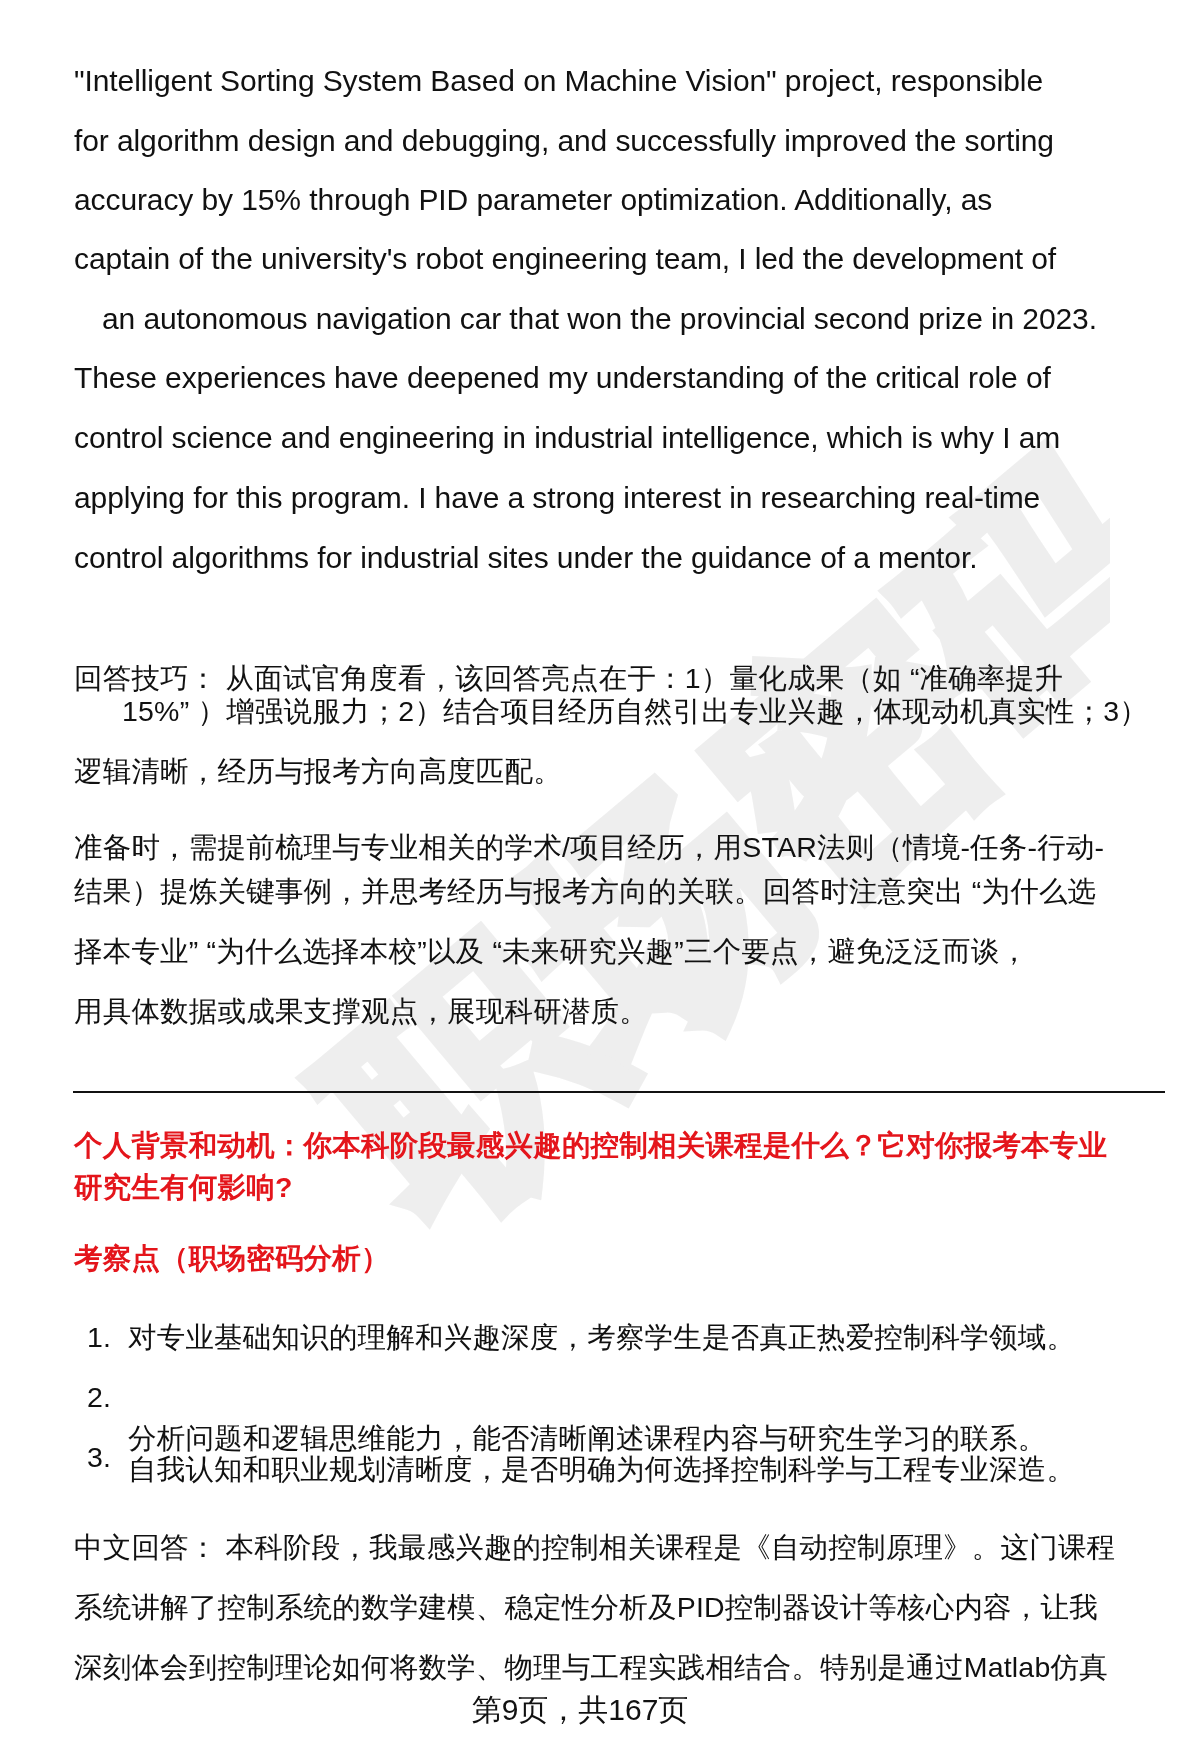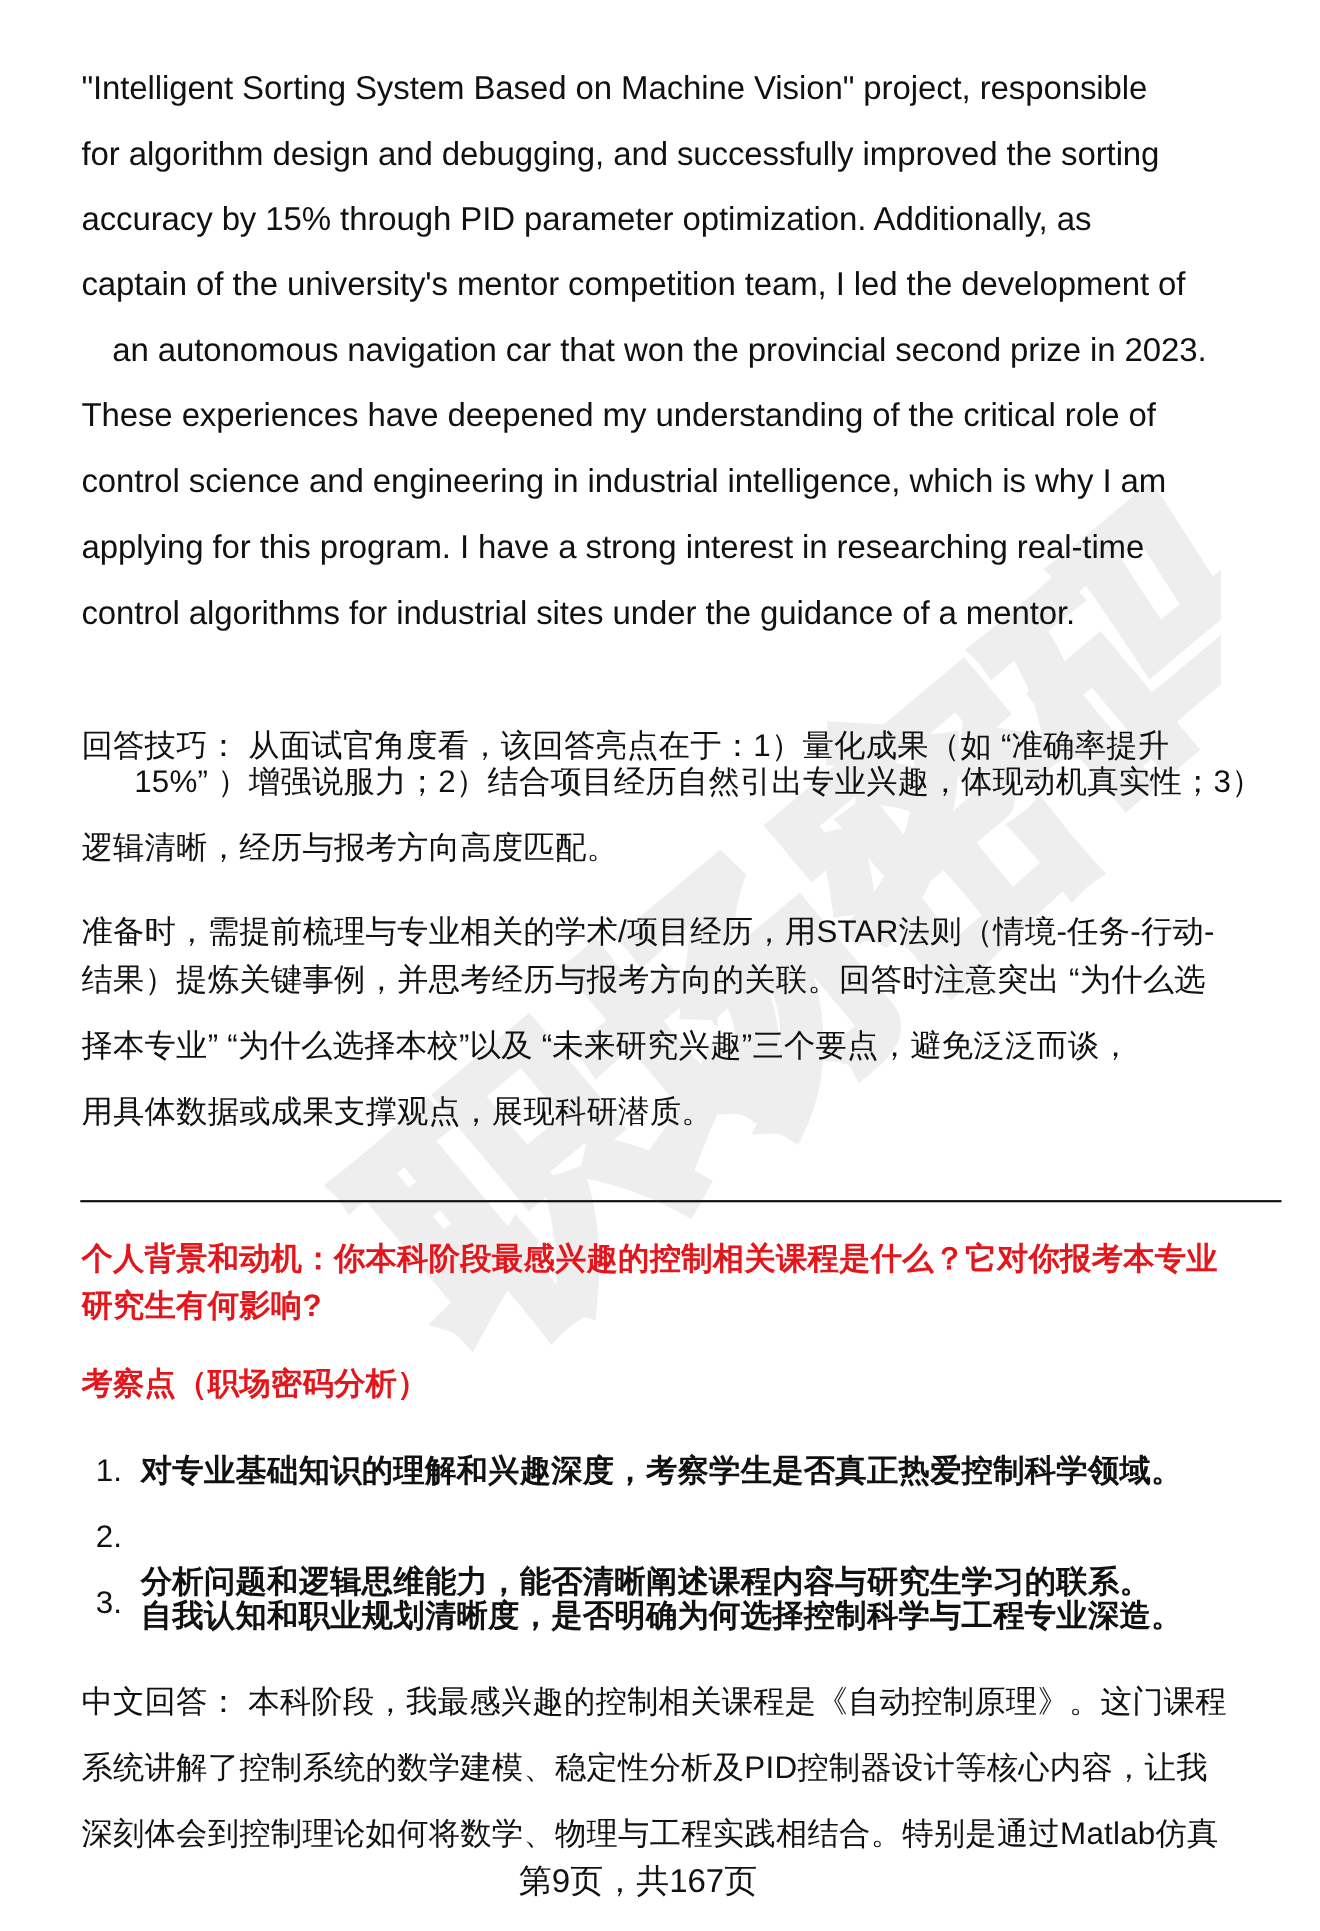--- a/index.html
+++ b/index.html
@@ -7,36 +7,36 @@
   .page { position: absolute; left: 0; top: 0; width: 1200px; height: 1755px; background: #ffffff; }
   .watermark { position: absolute; left: 210px; top: 430px; width: 900px; height: 860px; pointer-events: none; }
   .txt { position: absolute; left: 74px; width: 1090px; font-family: "Liberation Sans", "DejaVu Sans", sans-serif; color: #111111; white-space: nowrap; }
   .en { font-size: 30px; letter-spacing: -0.1px; }
   .zh { font-size: 28.5px; letter-spacing: 0.2px; }
   .line { position: absolute; left: 0; height: 40px; line-height: 40px; }
   .red { color: #e4151b; font-weight: bold; }
   .rule { position: absolute; left: 73px; top: 1091px; width: 1092px; height: 2px; background: #111111; }
   .footer { position: absolute; left: 0; width: 1160px; top: 1690px; text-align: center; font-family: "Liberation Sans", "DejaVu Sans", sans-serif; font-size: 30px; color: #111111; }
   .list-num { position: absolute; left: 13px; }
-  .list-text { position: absolute; left: 54px; font-weight: bold; }
+  .list-text { position: absolute; left: 54px; }
 </style>
 </head>
 <body>
 
 <div class="page">
 
   <svg class="watermark" viewBox="0 0 900 860">
     <text x="40" y="560" transform="rotate(-40 450 430)" font-family="DejaVu Sans, sans-serif" font-size="250" font-weight="bold" fill="none" stroke="#e9e9e9" stroke-width="14" opacity="0.75">职场密码</text>
   </svg>
 
   <div class="txt en" style="top:0;">
     <div class="line" style="top:61px;">"Intelligent Sorting System Based on Machine Vision" project, responsible</div>
     <div class="line" style="top:121px;">for algorithm design and debugging, and successfully improved the sorting</div>
     <div class="line" style="top:180px;">accuracy by 15% through PID parameter optimization. Additionally, as</div>
-    <div class="line" style="top:239px;">captain of the university's mentor competition team, I led the development of</div>
+    <div class="line" style="top:239px;">captain of the university's robot engineering team, I led the development of</div>
     <div class="line" style="top:299px;margin-left:28px;">an autonomous navigation car that won the provincial second prize in 2023.</div>
     <div class="line" style="top:358px;text-align:right;">These experiences have deepened my understanding of the critical role of</div>
     <div class="line" style="top:418px;">control science and engineering in industrial intelligence, which is why I am</div>
     <div class="line" style="top:478px;">applying for this program. I have a strong interest in researching real-time</div>
     <div class="line" style="top:538px;">control algorithms for industrial sites under the guidance of a mentor.</div>
   </div>
 
   <div class="txt zh" style="top:0;">
     <div class="line" style="top:658px;">回答技巧：  从面试官角度看，该回答亮点在于：1）量化成果（如 “准确率提升</div>
     <div class="line" style="top:691px;margin-left:48px;">15%” ）增强说服力；2）结合项目经历自然引出专业兴趣，体现动机真实性；3）</div>

